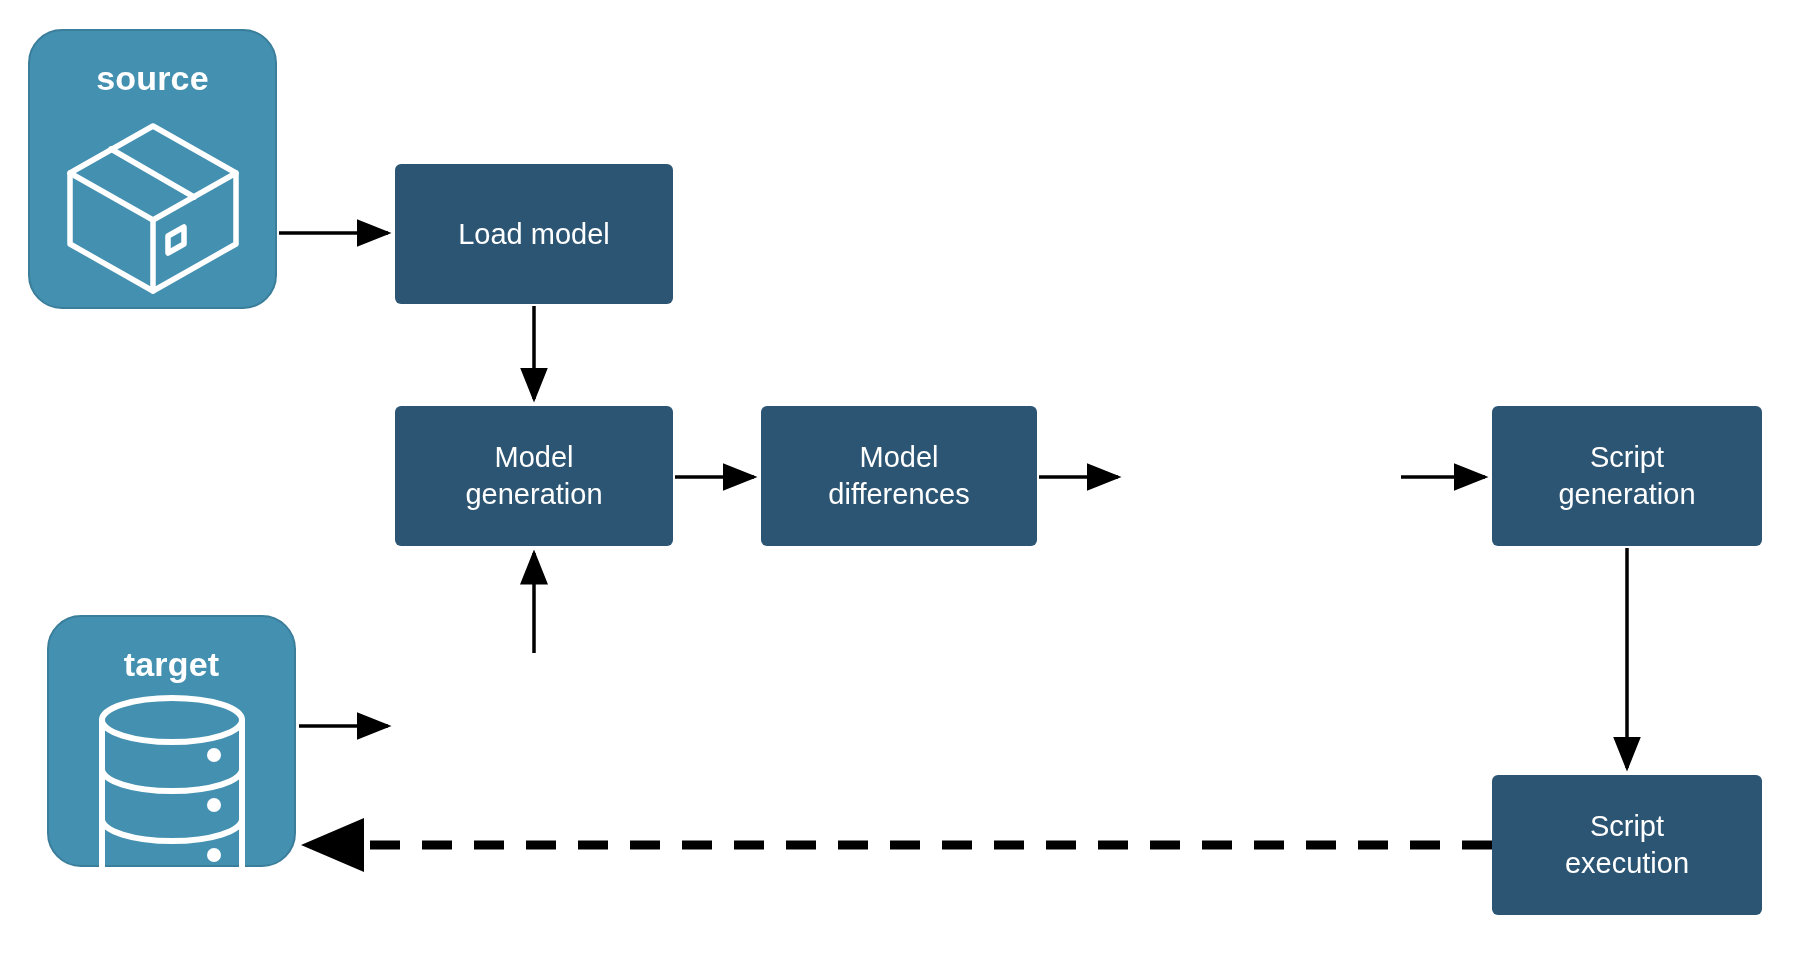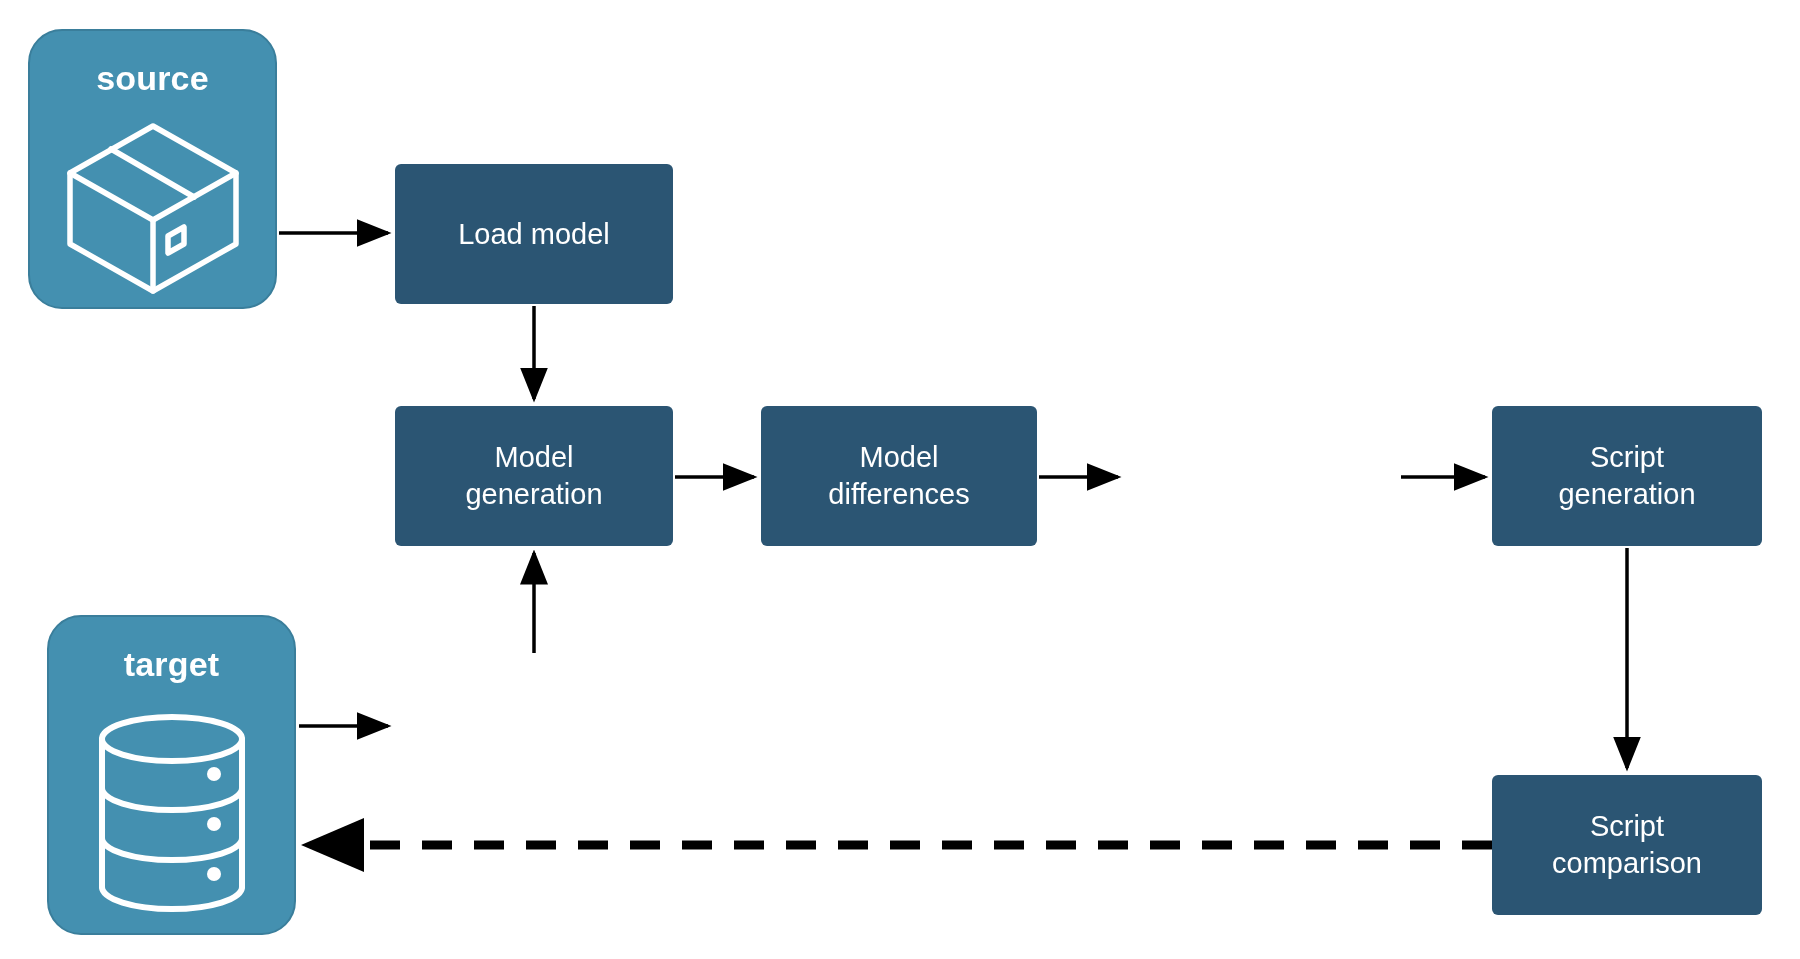--- a/index.html
+++ b/index.html
@@ -119,21 +119,21 @@
 
         <path d="M93 100 L93 171"></path>
 
         <path d="M51 29 L134 77"></path>
 
         <path d="M108 116 L124 107 L124 124 L108 133 Z"></path>
       </svg>
     </div>
   </div>
 
-  <div class="node endpoint" style="left:47px; top:615px; width:249px; height:320px;">
+  <div class="node endpoint" style="left:47px; top:615px; width:249px; height:252px;">
     <div class="endpoint-label">target</div>
     <div class="endpoint-icon">
       <svg width="156" height="202" viewBox="0 0 156 202" xmlns="http://www.w3.org/2000/svg" fill="none" stroke="#ffffff" stroke-width="6" stroke-linejoin="round" stroke-linecap="round">
 
         <ellipse cx="78" cy="27" rx="70" ry="22"></ellipse>
 
         <path d="M8 27 L8 175"></path>
         <path d="M148 27 L148 175"></path>
 
         <path d="M8 175 A70 22 0 0 0 148 175"></path>
@@ -165,16 +165,16 @@
 
 
   <div class="node process" style="left:1492px; top:406px; width:270px; height:140px;">
     <span class="line">Script</span>
     <span class="line">generation</span>
   </div>
 
 
   <div class="node process" style="left:1492px; top:775px; width:270px; height:140px;">
     <span class="line">Script</span>
-    <span class="line">comparison</span>
+    <span class="line">execution</span>
   </div>
 
 </div>
 
 </body></html>

